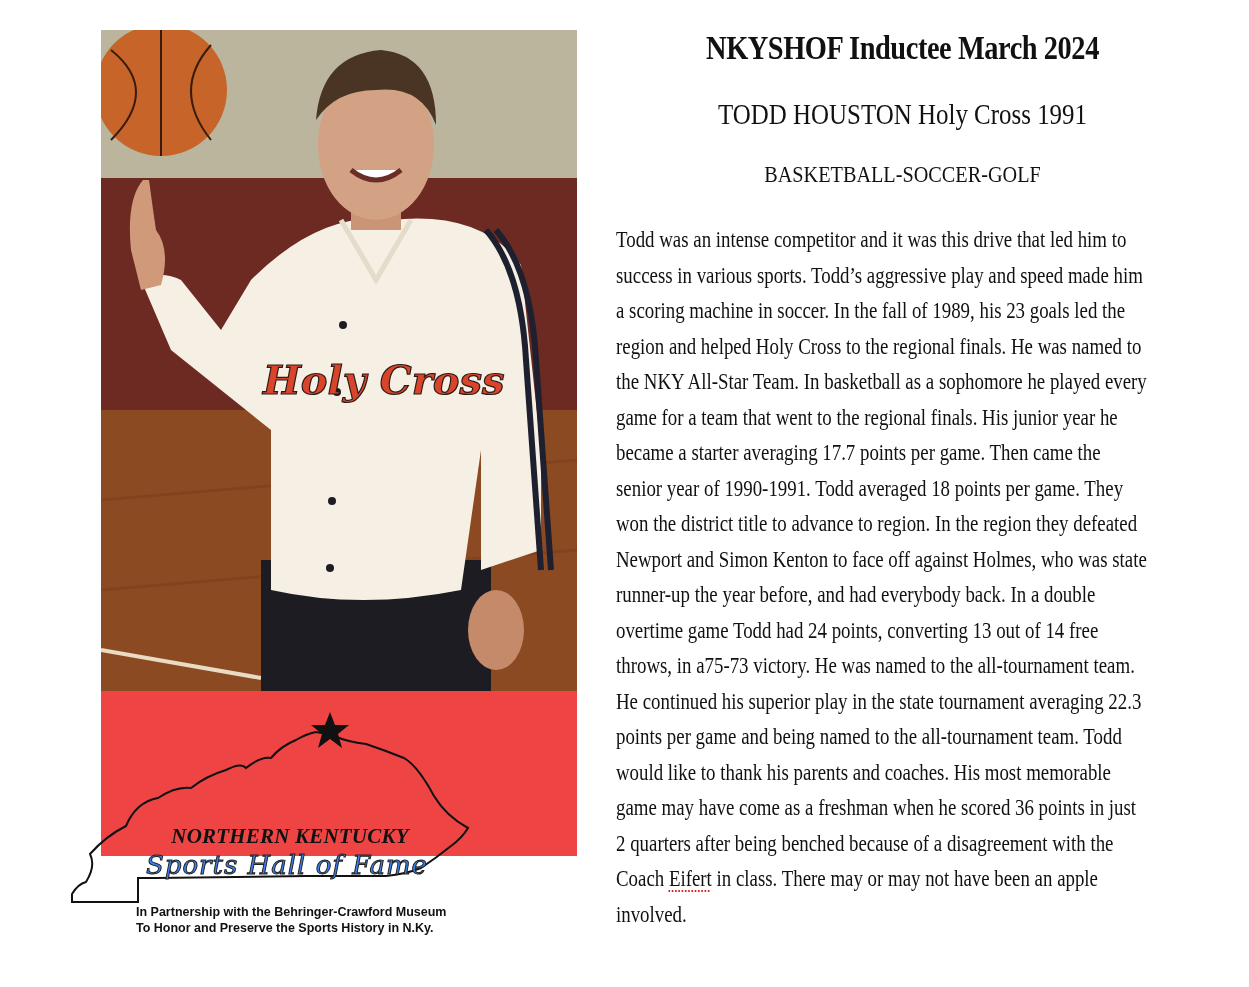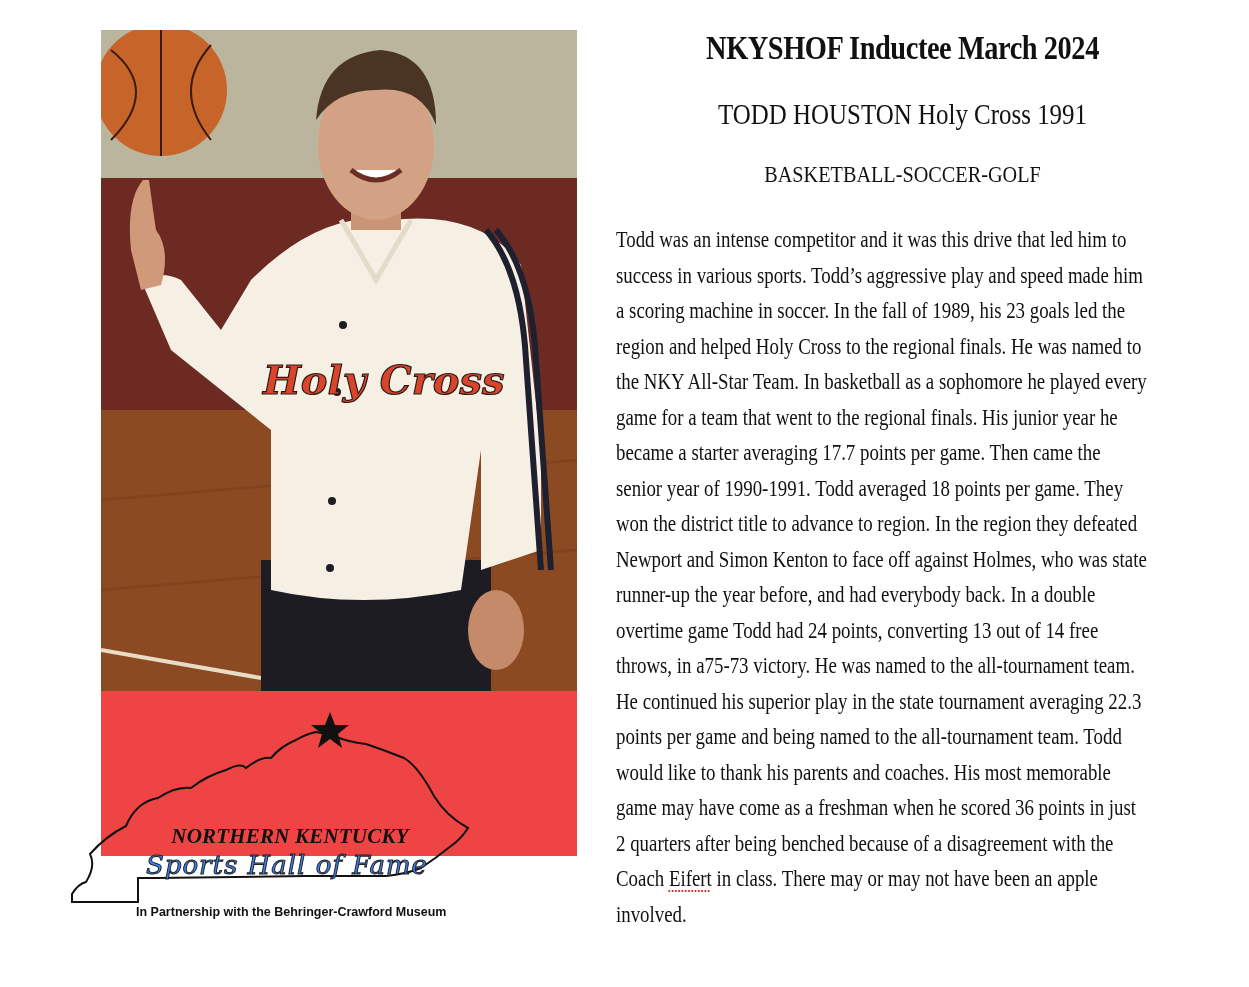--- a/index.html
+++ b/index.html
@@ -76,20 +76,21 @@
   <svg width="410" height="200" viewBox="0 0 410 200">
     <path d="M6 196 L6 188 Q12 178 20 176 Q30 160 24 148 Q40 130 60 120 Q70 96 92 92 Q110 80 125 82 Q140 70 160 64 Q175 56 180 62 Q195 50 205 52 Q215 40 230 34 Q240 28 250 26 Q262 28 268 30 Q282 36 300 38 Q318 44 338 52 Q352 60 368 90 Q380 110 402 122 Q396 132 385 140 Q370 152 355 162 Q340 168 320 170 L240 170 L90 172 L72 172 L72 196 Z" fill="none" stroke="#111" stroke-width="2"></path>
   </svg>
   <svg style="left:244px; top:4px;" width="40" height="40" viewBox="0 0 40 40">
     <polygon points="20,2 25,15 39,15 28,24 32,38 20,29 8,38 12,24 1,15 15,15" fill="#111"></polygon>
   </svg>
   <div class="nk">NORTHERN KENTUCKY</div>
   <div class="shof">Sports Hall of Fame</div>
   <div class="partner">
     <div>In Partnership with the Behringer-Crawford Museum</div>
+    <div>To Honor and Preserve the Sports History in N.Ky.</div>
   </div>
 </div>
 
 <div class="title">NKYSHOF Inductee March 2024</div>
 <div class="subtitle">TODD HOUSTON Holy Cross 1991</div>
 <div class="sports">BASKETBALL-SOCCER-GOLF</div>
 
 <div class="bio">
   <span class="line">Todd was an intense competitor and it was this drive that led him to</span>
   <span class="line">success in various sports. Todd’s aggressive play and speed made him</span>

